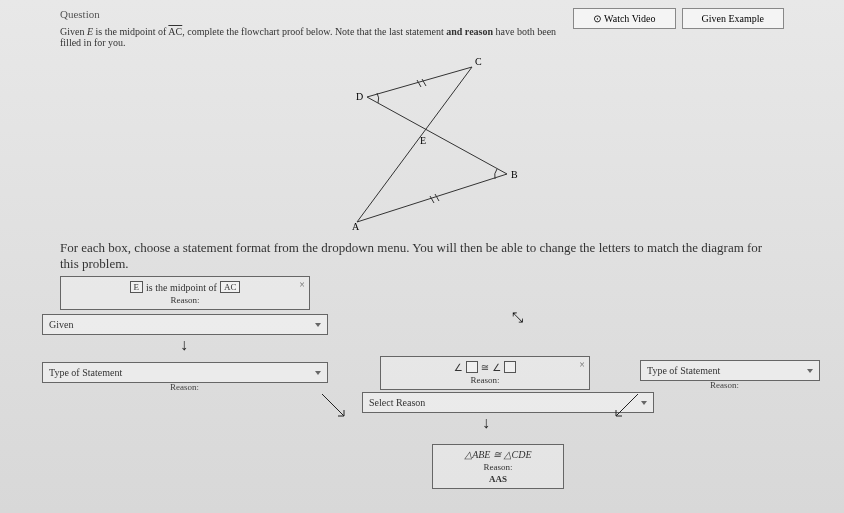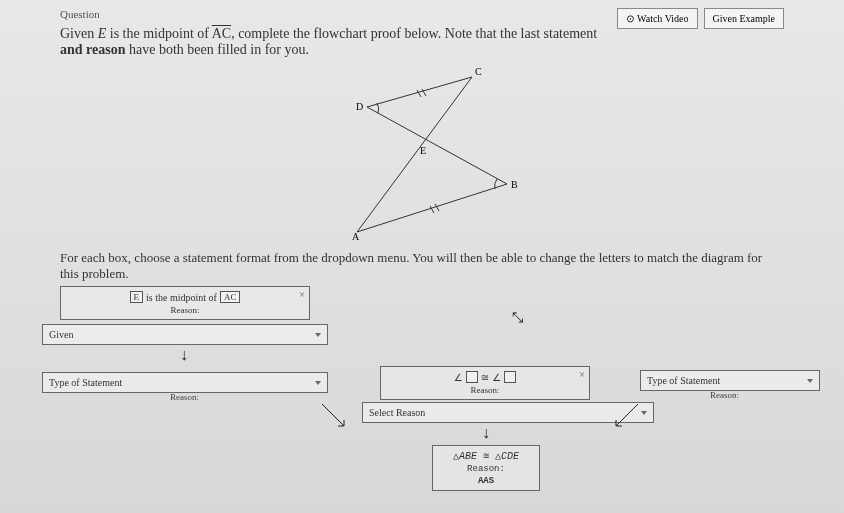--- a/index.html
+++ b/index.html
@@ -9,24 +9,24 @@
     font-size: 11px;
     color: #333;
     width: 844px;
     height: 513px;
     position: relative;
     overflow: hidden;
   }
   .header-row { display: flex; align-items: flex-start; padding: 8px 60px 0 60px; }
   .q-col { flex: 1; }
   .q-label { font-size: 11px; color: #555; margin-bottom: 6px; }
-  .q-text { font-size: 14px; color: #333; }
+  .q-text { font-size: 10px; color: #333; }
   .btn {
     border: 1px solid #888; background: #f4f4f4; font-size: 10px;
-    padding: 4px 8px; margin-left: 6px; cursor: pointer; font-family: inherit;
+    padding: 4px 19px; margin-left: 6px; cursor: pointer; font-family: inherit;
   }
   .diagram { text-align: center; margin-top: 4px; }
   .instructions { padding: 0 60px; font-size: 13px; color: #333; margin-top: 6px; }
   .chart-area { position: relative; padding: 6px 30px 0 30px; height: 220px; }
 
   .proof-box {
     position: absolute; border: 1px solid #666; background: rgba(255,255,255,0.3);
     padding: 4px 6px; text-align: center;
   }
   .proof-box .stmt { font-size: 10px; display: flex; justify-content: center; align-items: center; gap: 3px; }
@@ -143,19 +143,19 @@
   </div>
   <div class="reason-sub" style="left:710px; top:108px;">Reason:</div>
 
   <div class="arrow-diag" style="left:610px; top:120px;">
     <svg viewBox="0 0 30 30">
         <line x1="28" y1="2" x2="6" y2="24" stroke="#222" stroke-width="1"></line>
         <polyline points="6,18 6,24 12,24" fill="none" stroke="#222" stroke-width="1"></polyline>
       </svg>
   </div>
 
-  <div class="proof-box" style="left:432px; top:163px; width:108px;font-family:Liberation Mono, monospace;">
+  <div class="proof-box" style="left:432px; top:172px; width:132px;">
     <div class="stmt" style="font-style:italic;">△ABE ≅ △CDE</div>
     <div class="rlabel">Reason:</div>
     <div class="rlabel" style="font-weight:bold;">AAS</div>
   </div>
 
 </div>
 
 </body></html>

